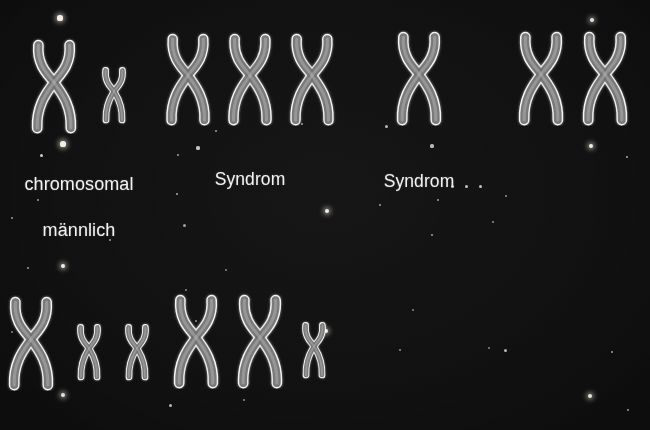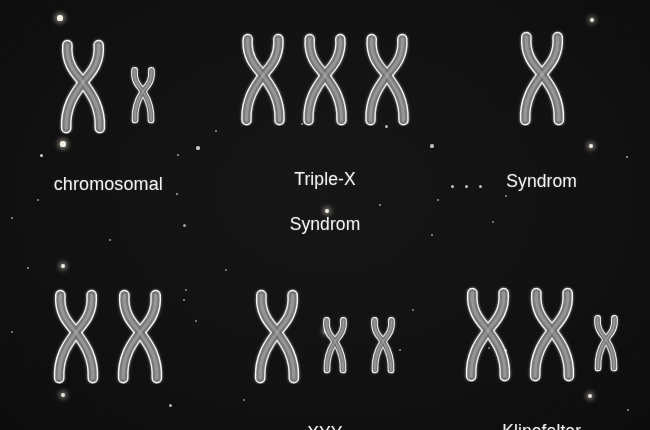--- a/index.html
+++ b/index.html
@@ -37,21 +37,21 @@
   .star {
     position: absolute;
     border-radius: 50%;
     background: #ffffff;
   }
   #grid {
     position: absolute;
     inset: 0;
     z-index: 5;
     display: grid;
-    grid-template-columns: 1fr 1fr 1fr;
+    grid-template-columns: 1fr 1fr 1fr 1fr;
     grid-template-rows: 1fr 1fr;
   }
   .cell {
     position: relative;
     display: flex;
     flex-direction: column;
     align-items: center;
     justify-content: flex-start;
   }
   .karyo {
@@ -274,20 +274,21 @@
                    C 73 41,
                      56 52, 50 62
                    C 44 72,
                      29 92.6,
                      31 130" fill="none" stroke="#b8b8b8" stroke-width="4.4" stroke-linecap="round" stroke-linejoin="round" opacity="0.45" filter="url(#soft)"></path>
             </svg>
           </span>
         </div>
       <div class="label">
         <div>chromosomal</div>
+        <div>männlich</div>
       </div>
     </div>
 
     <div class="cell cell-1">
       <div class="karyo">
           <span style="display: inline-flex; align-items: flex-end;">
             <svg viewBox="0 0 100 160" class="chr x-big" preserveAspectRatio="xMidYMid meet" style="width: 60px; height: 94px;">
               <path d="M 24 12
                    C 21 47.96,
                      44 64, 50 74
@@ -437,21 +438,20 @@
               <path d="M 76 12
                    C 79 47.96,
                      56 64, 50 74
                    C 44 84,
                      20 108.2,
                      22 150" fill="none" stroke="#b8b8b8" stroke-width="5.2" stroke-linecap="round" stroke-linejoin="round" opacity="0.45" filter="url(#soft)"></path>
             </svg>
           </span>
         </div>
       <div class="label">
-        <div>Triple-X</div>
         <div>Syndrom</div>
       </div>
     </div>
 
     <div class="cell cell-2">
       <div class="karyo">
           <span style="display: inline-flex; align-items: flex-end;">
             <svg viewBox="0 0 100 160" class="chr x-big" preserveAspectRatio="xMidYMid meet" style="width: 62px; height: 96px;">
               <path d="M 24 12
                    C 21 47.96,

